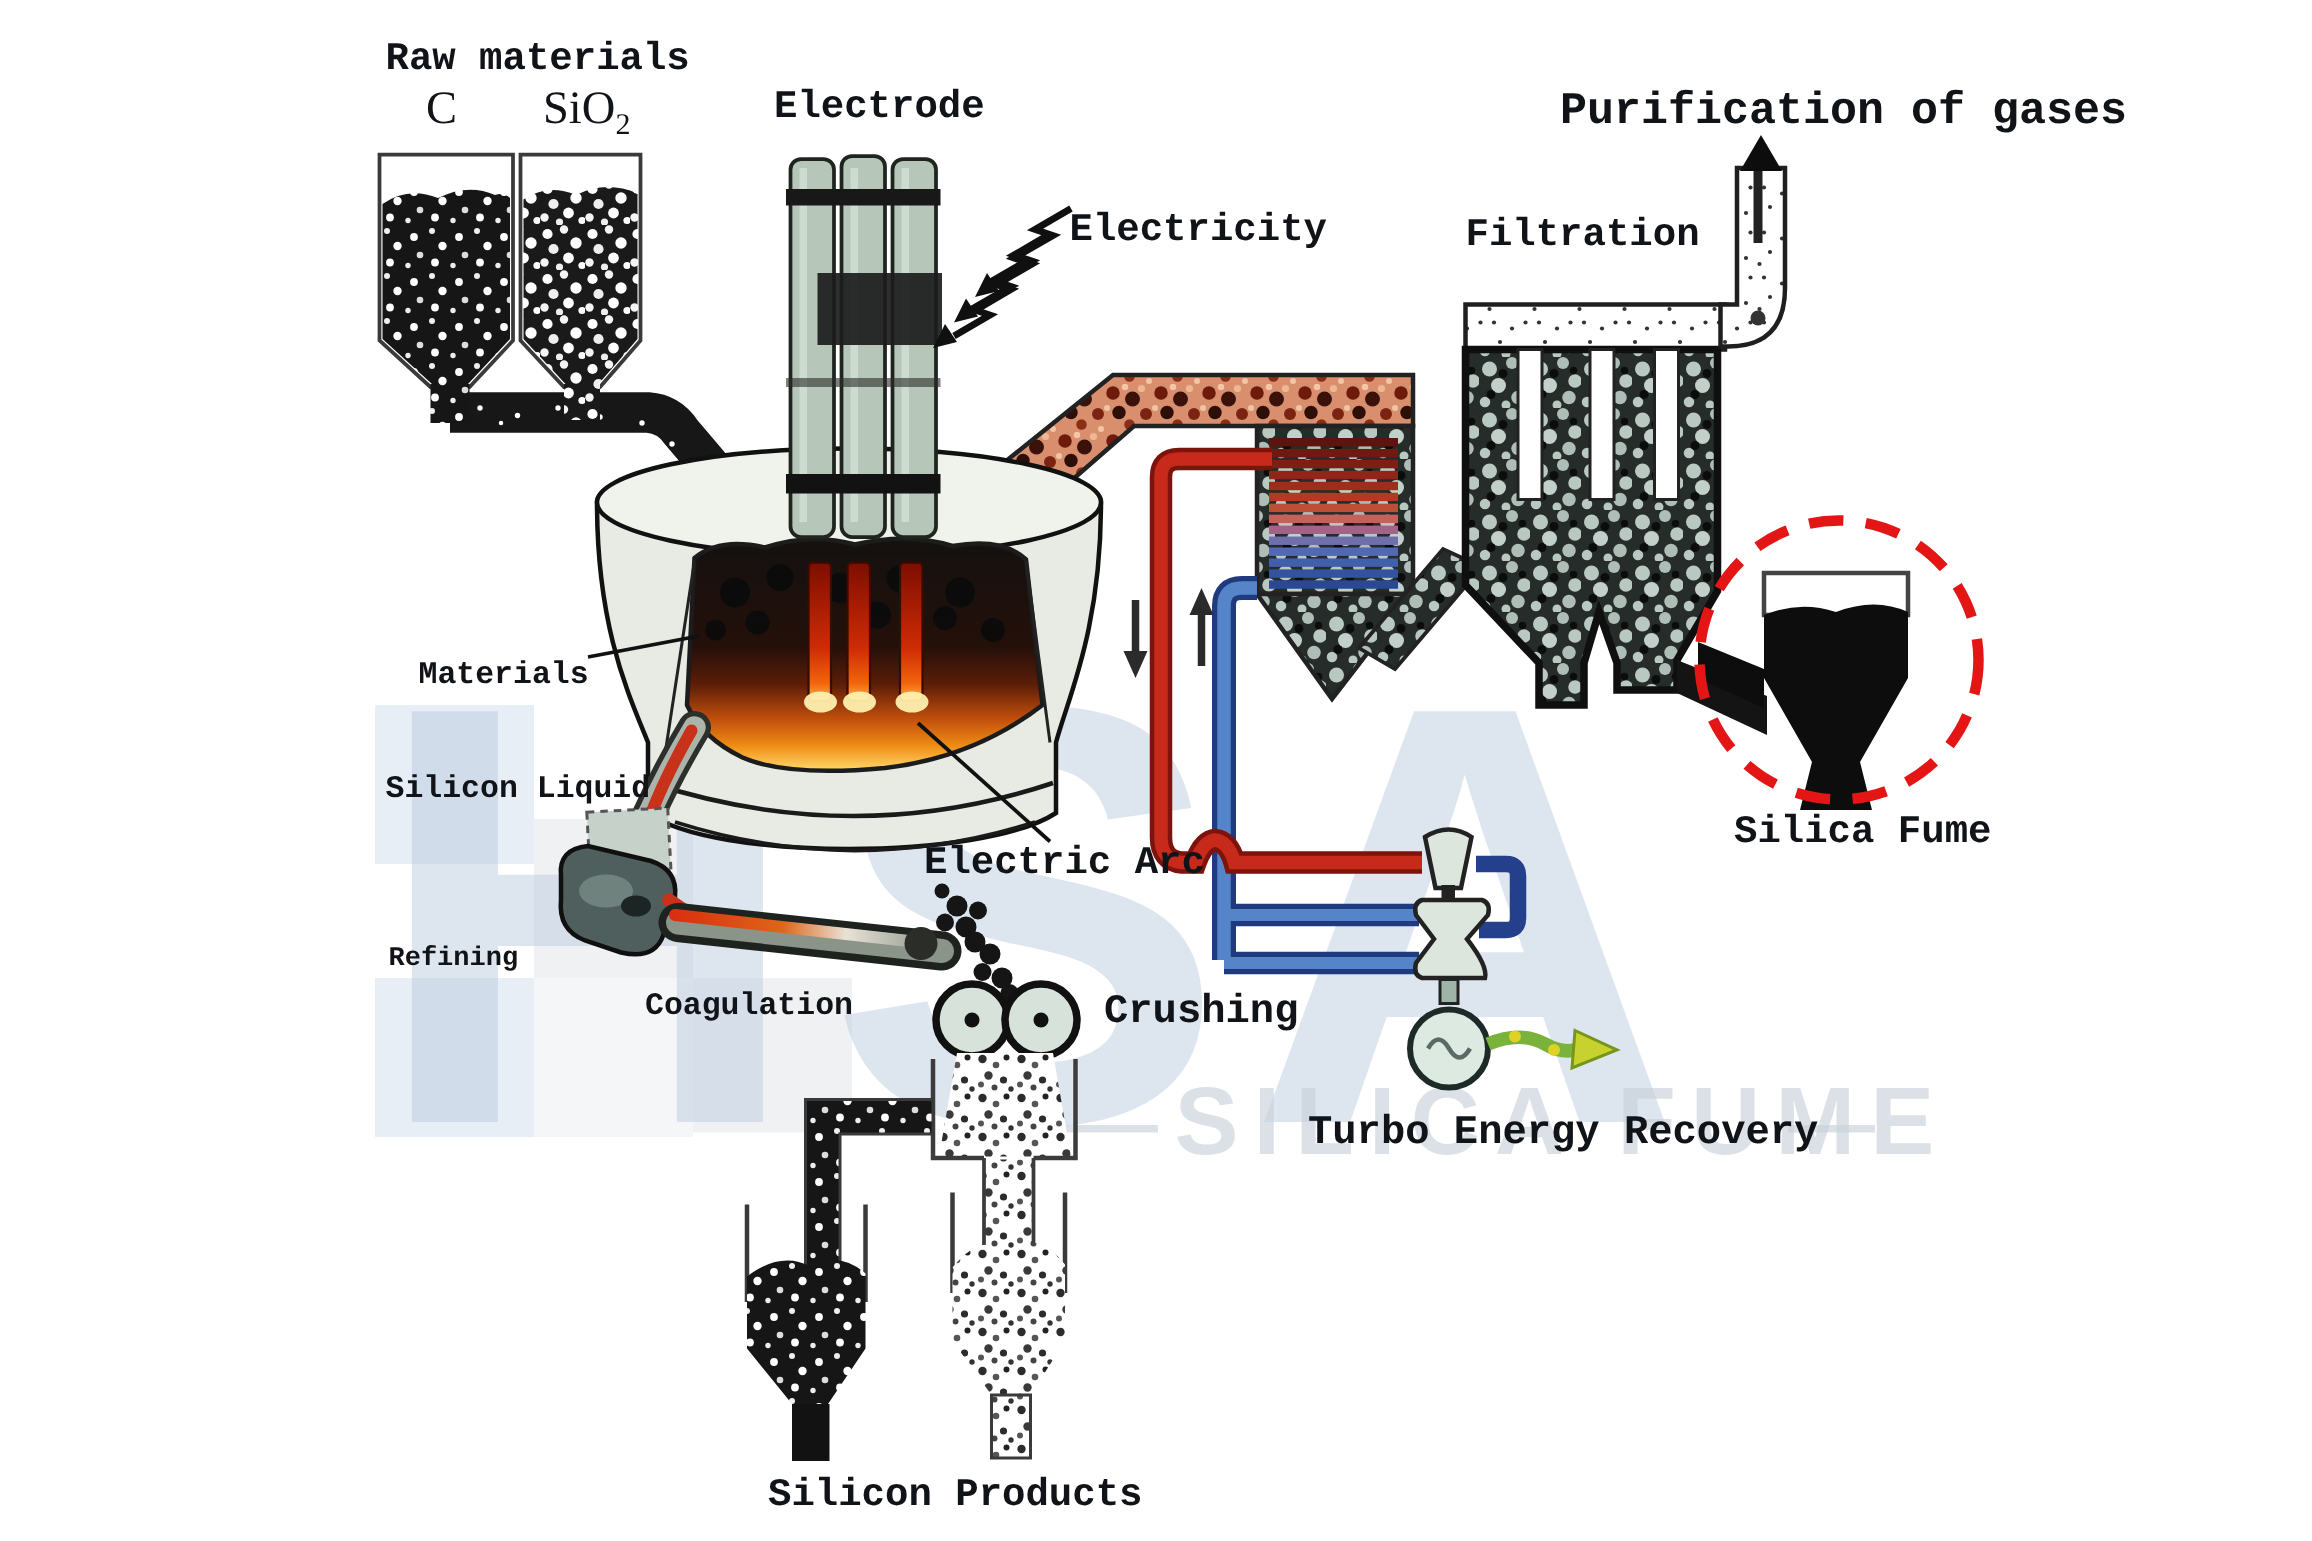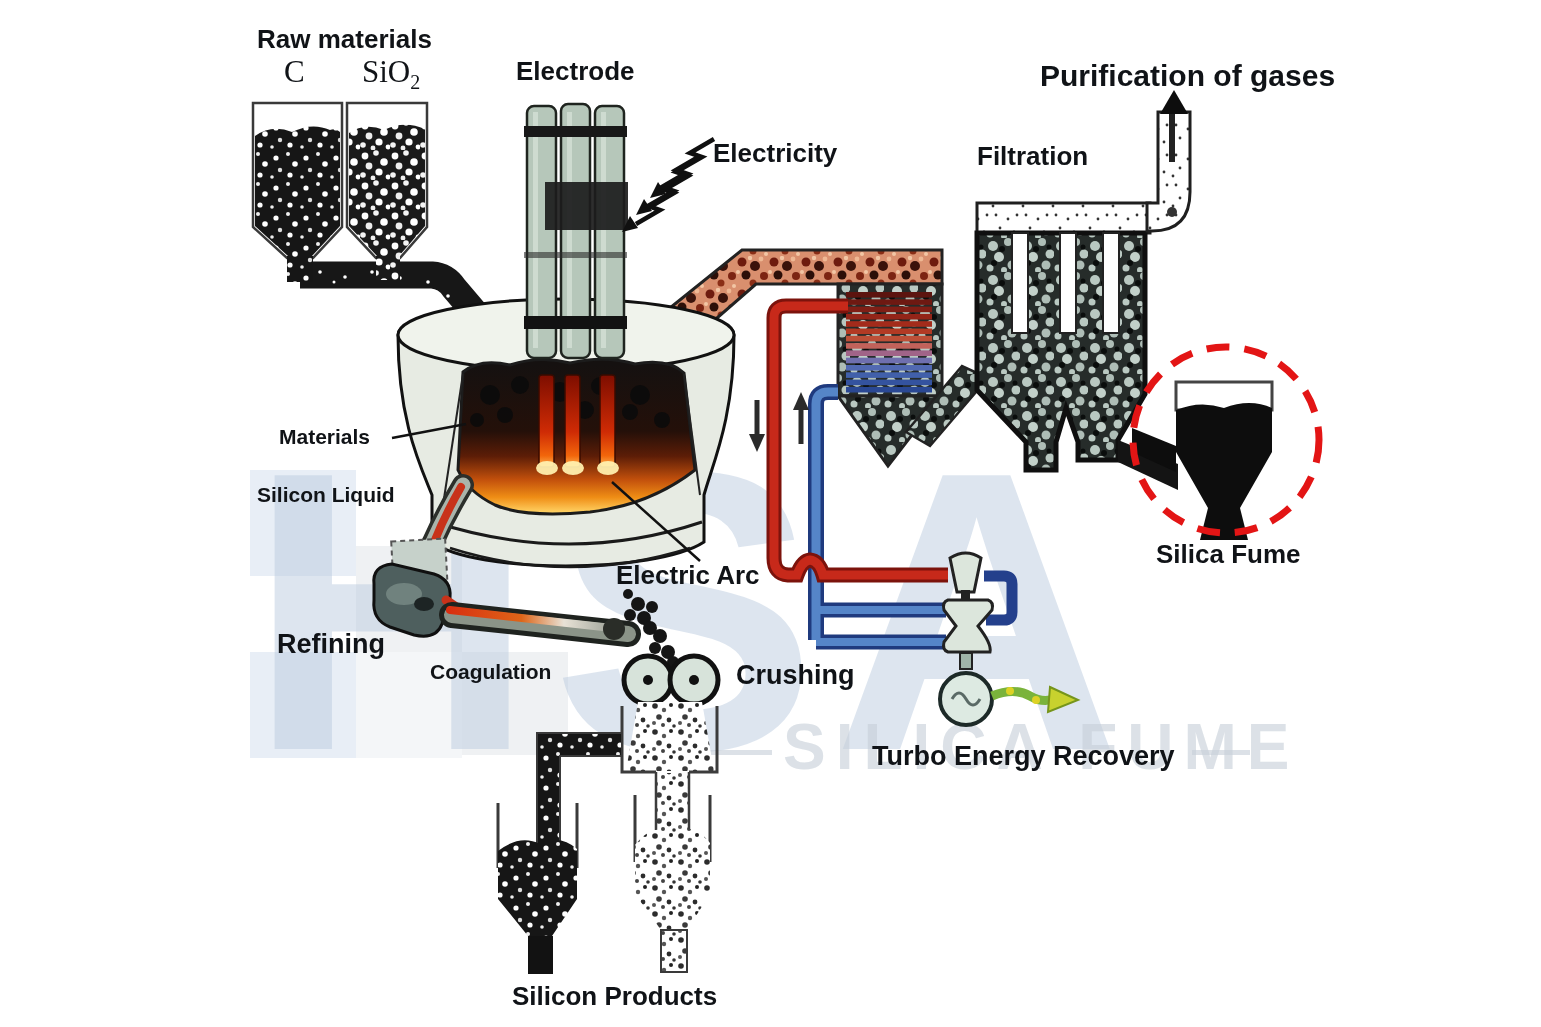--- a/index.html
+++ b/index.html
@@ -5,21 +5,21 @@
   html,body{margin:0;padding:0;background:#fff;}
   .canvas{position:relative;width:1541px;height:1027px;background:#ffffff;overflow:hidden;
           font-family:"Liberation Sans",sans-serif;}
   .wm-sq{position:absolute;}
   .wm-logo{position:absolute;left:248px;top:412px;font-size:398px;font-weight:bold;line-height:1;
            color:rgba(184,201,222,0.48);letter-spacing:16px;}
   .wm-text{position:absolute;left:783px;top:710px;font-size:64px;font-weight:bold;
            color:rgba(199,207,217,0.62);letter-spacing:10px;}
   .wm-line{position:absolute;height:5px;background:rgba(199,207,217,0.62);}
   svg.art{position:absolute;left:0;top:0;}
-  .lbl{position:absolute;font-weight:bold;color:#101317;white-space:nowrap;line-height:1.05;}
+  .lbl{position:absolute;font-weight:bold;color:#101317;white-space:nowrap;line-height:1.05;font-family:Liberation Mono, monospace;}
   .serif{font-family:"Liberation Serif",serif;font-weight:normal;}
   .serif sub{font-size:20px;}
 </style>
 </head>
 <body>
 
 <div class="canvas">
 
   <div>
     <div class="wm-sq" style="left:250px;top:470px;width:106px;height:106px;background:#e8eef6;"></div>
@@ -353,24 +353,24 @@
   </svg>
 
   <div>
     <div class="lbl" style="left:257px;top:26px;font-size:26px">Raw materials</div>
     <div class="lbl serif" style="left:284px;top:56px;font-size:31px">C</div>
     <div class="lbl serif" style="left:362px;top:56px;font-size:31px"><span>SiO</span><sub>2</sub></div>
     <div class="lbl" style="left:516px;top:58px;font-size:26px">Electrode</div>
     <div class="lbl" style="left:713px;top:140px;font-size:26px">Electricity</div>
     <div class="lbl" style="left:1040px;top:60px;font-size:30px">Purification of gases</div>
     <div class="lbl" style="left:977px;top:143px;font-size:26px">Filtration</div>
-    <div class="lbl" style="left:279px;top:426px;font-size:21px">Materials</div>
-    <div class="lbl" style="left:257px;top:484px;font-size:21px">Silicon Liquid</div>
+    <div class="lbl" style="left:279px;top:440px;font-size:21px">Materials</div>
+    <div class="lbl" style="left:257px;top:516px;font-size:21px">Silicon Liquid</div>
     <div class="lbl" style="left:616px;top:562px;font-size:26px">Electric Arc</div>
-    <div class="lbl" style="left:277px;top:630px;font-size:27px">Refining</div>
+    <div class="lbl" style="left:259px;top:630px;font-size:18px">Refining</div>
     <div class="lbl" style="left:430px;top:661px;font-size:21px">Coagulation</div>
     <div class="lbl" style="left:736px;top:661px;font-size:27px">Crushing</div>
     <div class="lbl" style="left:1156px;top:541px;font-size:26px">Silica Fume</div>
     <div class="lbl" style="left:872px;top:742px;font-size:27px">Turbo Energy Recovery</div>
     <div class="lbl" style="left:512px;top:983px;font-size:26px">Silicon Products</div>
   </div>
 
 </div>
 
 </body></html>

